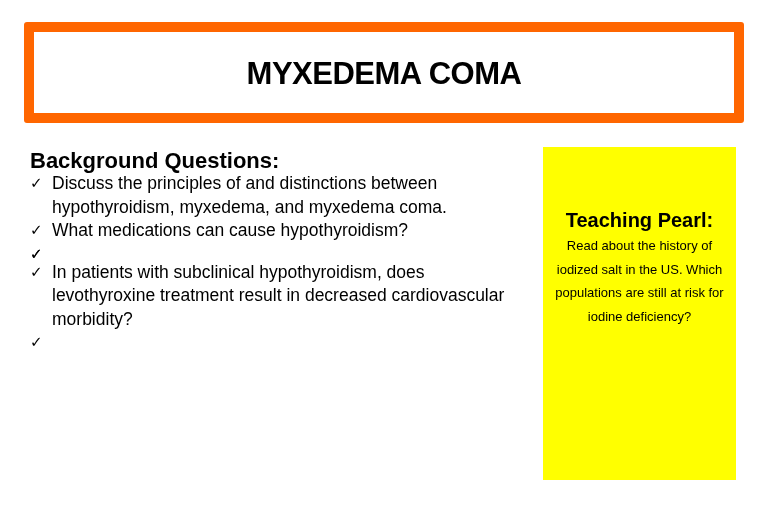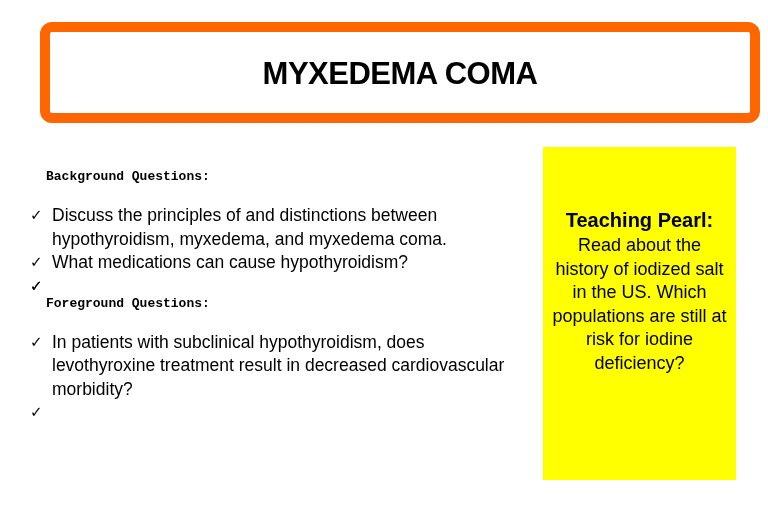--- a/index.html
+++ b/index.html
@@ -1,71 +1,70 @@
 <!DOCTYPE html>
 <html><head>
   <meta charset="utf-8">
   <style>
     html, body { margin: 0; padding: 0; }
     body {
       width: 768px; height: 512px; background: #ffffff; position: relative; overflow: hidden;
       font-family: "Liberation Sans", sans-serif; color: #000;
     }
     .title-box {
-      position: absolute; left: 40px; top: 22px; width: 700px; height: 81px;
-      border: 10px solid #ff6600; border-radius: 12px; background: #fff;
+      position: absolute; left: 24px; top: 22px; width: 700px; height: 81px;
+      border: 10px solid #ff6600; border-radius: 3px; background: #fff;
       display: flex; align-items: center; justify-content: center;
     }
     .title {
       font-size: 31px; font-weight: bold; letter-spacing: -0.5px; margin-top: 2px;
     }
     .left {
       position: absolute; left: 30px; top: 150px; width: 500px;
     }
     .section-heading {
-      font-size: 13px; font-weight: bold; line-height: 22px; margin: 16px; font-family: Liberation Mono, monospace;
+      font-size: 22px; font-weight: bold; line-height: 22px; margin: 0;
     }
     ul.qlist { list-style: none; margin: 0; padding: 0; }
     ul.qlist li {
       position: relative; padding-left: 22px; font-size: 17.5px; line-height: 23.5px;
     }
     ul.qlist li .check {
       position: absolute; left: 0; top: 0; font-size: 15px; font-family: "DejaVu Sans", sans-serif;
     }
     .fg { margin-top: 18px; }
     .pearl {
       position: absolute; left: 543px; top: 147px; width: 193px; height: 333px;
       background: #ffff00; text-align: center;
     }
     .pearl-title {
       font-size: 20px; font-weight: bold; margin-top: 62px; line-height: 22px;
     }
     .pearl-body {
-      font-size: 18px; line-height: 23.5px; margin-top: 3px; padding: 0 8px;
+      font-size: 13px; line-height: 23.5px; margin-top: 3px; padding: 0 8px;
     }
   </style>
 </head>
 <body>
 
 <div class="title-box">
   <div class="title">MYXEDEMA COMA</div>
 </div>
 
 <div class="left">
   <div>
     <div class="section-heading">Background Questions:</div>
     <ul class="qlist">
       <li><span class="check">✓</span><span>Discuss the principles of and distinctions between hypothyroidism, myxedema, and myxedema coma.</span></li>
       <li><span class="check">✓</span><span>What medications can cause hypothyroidism?</span></li>
       <li><span class="check">✓</span></li>
       <li><span class="check">✓</span></li>
     </ul>
   </div>
   <div class="fg">
-    <div class="section-heading">Foreground Questions:</div>
     <ul class="qlist">
       <li><span class="check">✓</span><span>In patients with subclinical hypothyroidism, does levothyroxine treatment result in decreased cardiovascular morbidity?</span></li>
       <li><span class="check">✓</span></li>
     </ul>
   </div>
 </div>
 
 <div class="pearl">
   <div class="pearl-title">Teaching Pearl:</div>
   <div class="pearl-body">Read about the history of iodized salt in the US. Which populations are still at risk for iodine deficiency?</div>

